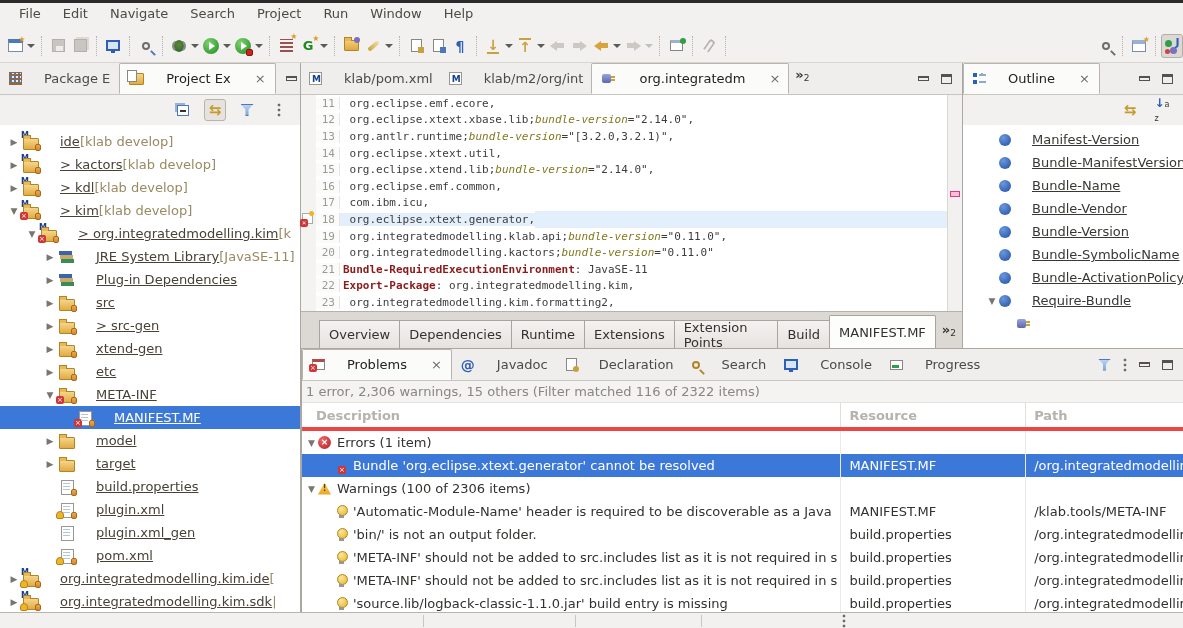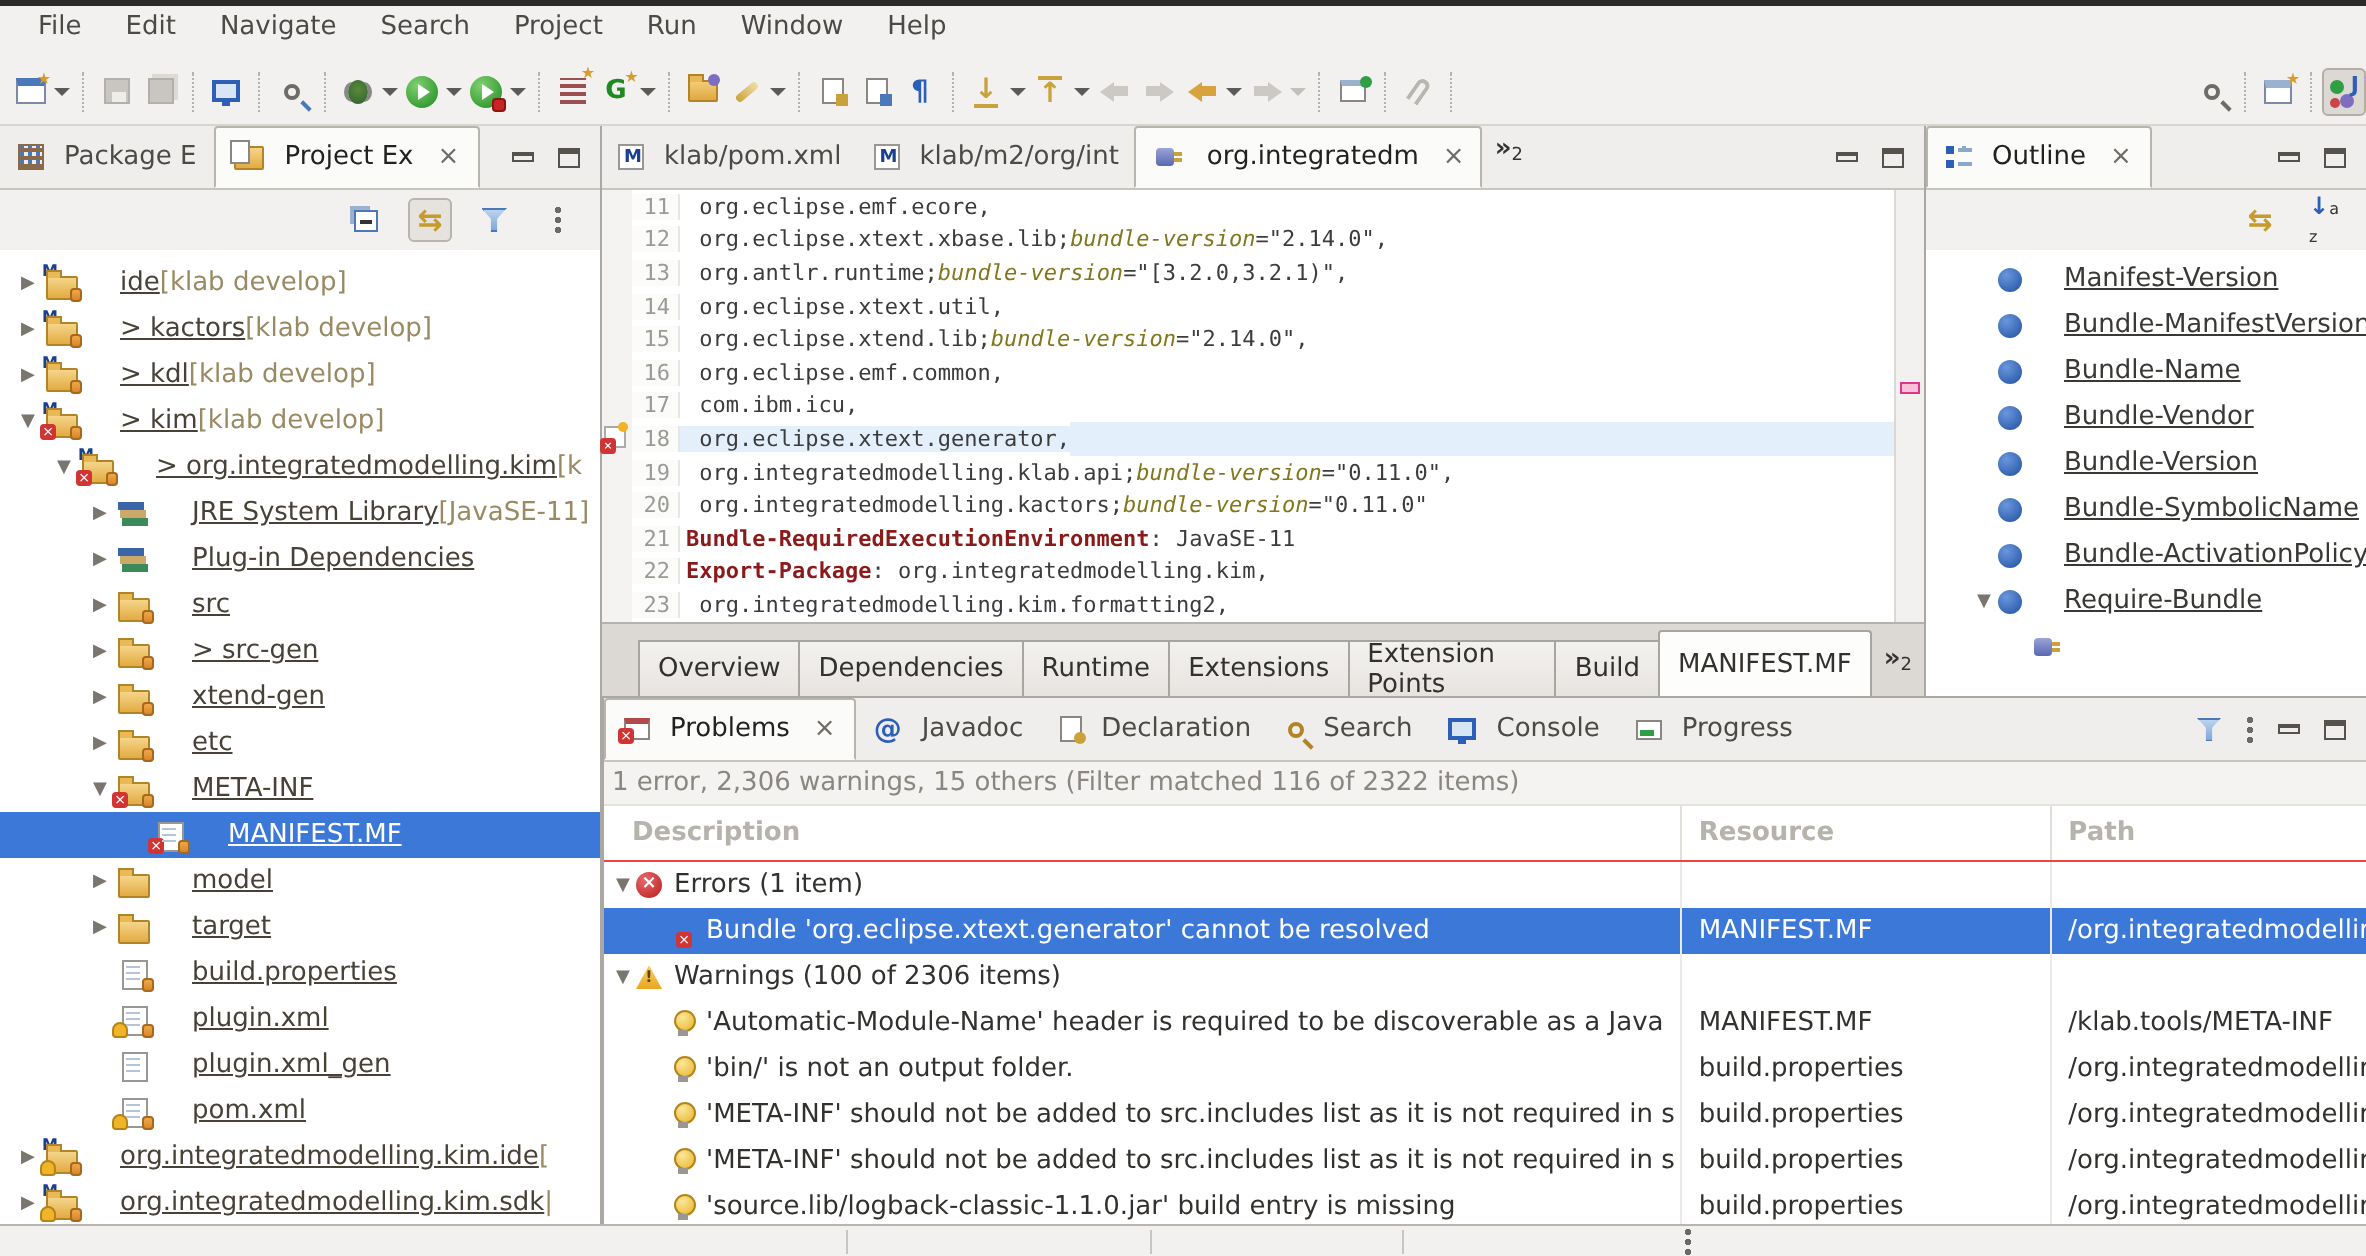--- a/index.html
+++ b/index.html
@@ -57,21 +57,21 @@
   .t-pin::after { content:""; position:absolute; right:-4px; top:-5px; width:6px; height:6px; border-radius:50%; background:#2f9e44; }
   .t-clip { width:7px; height:13px; border:2px solid #b9b6b1; border-radius:4px 4px 0 0; border-bottom:none; transform:rotate(35deg); }
   .t-persp { width:14px; height:12px; background:#fff; border:1px solid #7a8aa8; border-top:4px solid #9ab2d0; position:relative; }
   .t-persp::after { content:"\2605"; color:#d89c2a; font-size:8px; position:absolute; right:-5px; top:-9px; }
   .t-java { width:15px; height:14px; position:relative; font-weight:bold; }
   .t-java::before { content:""; position:absolute; left:0; top:1px; width:7px; height:7px; border-radius:50%; background:#2f9e44; box-shadow:5px 7px 0 #7d6fc0, -1px 8px 0 -1px #cc4444; }
   .t-java::after { content:"J"; position:absolute; right:0; top:-3px; color:#2d5fb8; font-size:11px; }
 
   
   .tabstrip { display:flex; align-items:stretch; height:32px; background:#f0eeec; border-bottom:1px solid #c8c5bf; }
-  .tab { display:flex; align-items:center; gap:10px; padding:0 9px; color:#4a4a46; white-space:nowrap; }
+  .tab { display:flex; align-items:center; gap:22px; padding:0 9px; color:#4a4a46; white-space:nowrap; }
   .tab.active { background:#fbfbfa; border:1px solid #b8b5af; border-bottom:1px solid #fbfbfa; border-radius:2px 2px 0 0; color:#222; }
   .tab .x { color:#6f6c67; margin-left:2px; font-size:13px; }
   .strip-btns { margin-left:auto; display:flex; align-items:center; gap:12px; padding:0 10px; }
   .ico-min { width:11px; height:5px; border:1px solid #55524e; border-top-width:2px; }
   .ico-max { width:11px; height:10px; border:1px solid #55524e; border-top-width:3px; }
   .overflow-tabs { display:flex; align-items:flex-start; padding:4px 6px 0 6px; color:#333; font-weight:bold; }
   .overflow-tabs small { font-weight:normal; font-size:9px; margin-top:6px; }
 
   
   .viewbar { height:30px; display:flex; align-items:center; justify-content:flex-end; gap:10px; padding:0 10px; background:#f2f1ef; }
@@ -143,21 +143,21 @@
   #outline-list { position:absolute; left:0; top:62px; right:0; bottom:0; padding-top:3px; overflow:hidden; background:#fff; }
   .orow { height:23px; display:flex; align-items:center; white-space:nowrap; color:#3a3834; }
   .orow .twisty { width:14px; flex:none; font-size:9px; color:#7a766f; text-align:center; }
   .i-circle { width:12px; height:12px; border-radius:50%; background:radial-gradient(circle at 35% 30%, #6a97dd, #1f4fa0); flex:none; }
   .oscroll { position:absolute; left:0; top:62px; width:17px; bottom:0; background:#f6f5f3; border-right:1px solid #e2dfdb; }
   .oscroll::after { content:""; position:absolute; left:4px; bottom:42px; border-left:5px solid transparent; border-right:5px solid transparent; border-top:6px solid #b0ada8; }
   .outline-indent { padding-left:20px; }
 
   
   #prob-summary { height:22px; display:flex; align-items:center; padding-left:4px; color:#8a8680; background:#f4f3f1; border-bottom:1px solid #e4e2de; }
-  #prob-header { height:28px; display:flex; align-items:center; background:#fff; border-bottom:1px solid #ef4444; color:#b6b2ac; font-weight:bold; }
+  #prob-header { height:28px; display:flex; align-items:center; background:#fff; border-bottom:4px solid #ef4444; color:#b6b2ac; font-weight:bold; }
   .pcol-desc { width:539px; padding-left:14px; }
   .pcol-res { width:185px; padding-left:8px; border-left:1px solid #e2dfdb; height:100%; display:flex; align-items:center; }
   .pcol-path { width:158px; padding-left:8px; border-left:1px solid #e2dfdb; height:100%; display:flex; align-items:center; }
   .prow { height:23px; display:flex; align-items:center; color:#33312e; white-space:nowrap; }
   .prow .c1 { width:539px; display:flex; align-items:center; overflow:hidden; height:100%; }
   .prow .c2 { width:185px; padding-left:8px; overflow:hidden; border-left:1px solid #eceae6; height:100%; display:flex; align-items:center; }
   .prow .c3 { width:158px; padding-left:8px; overflow:hidden; border-left:1px solid #eceae6; height:100%; display:flex; align-items:center; }
   .prow.sel { background:#3c78d8; color:#fff; }
   .prow .twisty { width:16px; padding-left:6px; flex:none; font-size:9px; color:#7a766f; }
   .prow .gicon { margin-right:6px; }

